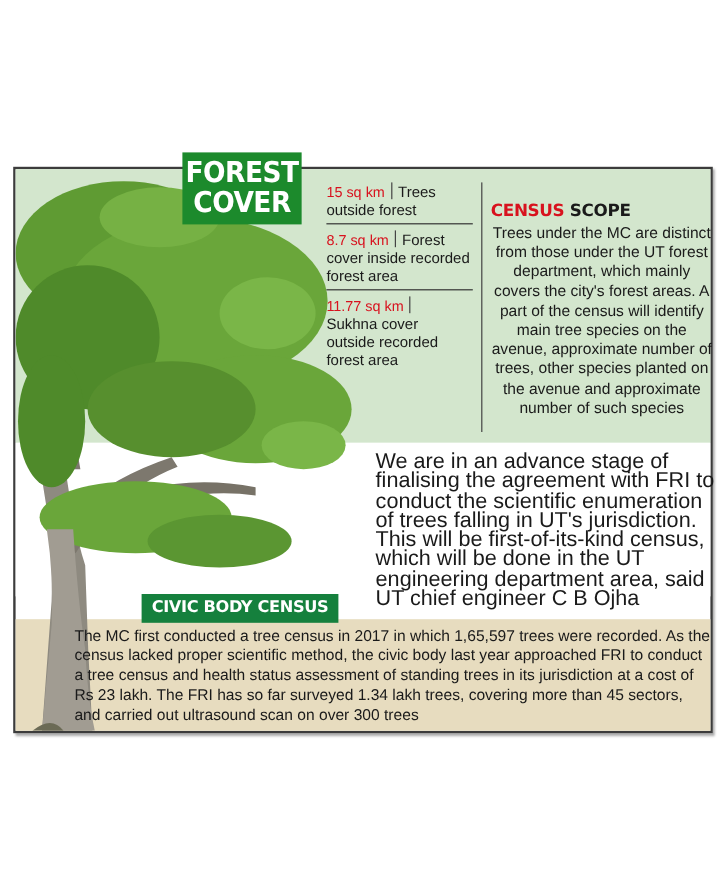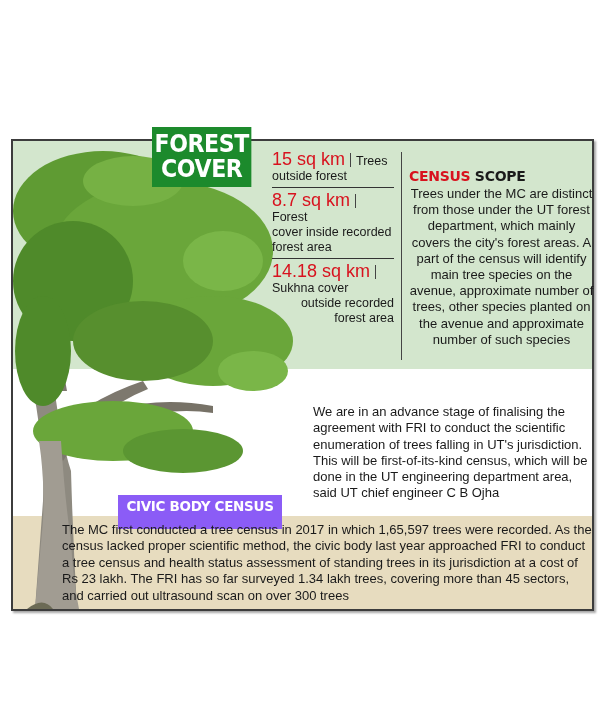--- a/index.html
+++ b/index.html
@@ -32,42 +32,42 @@
     background: #1c8a2c; color: #ffffff; text-align: center;
     font-family: "DejaVu Sans", sans-serif; font-weight: bold; font-size: 24px; line-height: 25px;
     letter-spacing: -0.5px; padding-top: 5px; box-sizing: border-box;
     transform: scaleX(0.92); transform-origin: left top;
   }
 
   
   .stats { position: absolute; left: 272px; top: 152px; width: 122px; }
   .stat { border-bottom: 1.5px solid #333; padding: 0 0 3px 0; margin-bottom: 5px; font-size: 12.5px; line-height: 15px; }
   .stat:last-child { border-bottom: none; }
-  .stat .val { color: #d8121e; font-size: 18px; }
+  .stat .val { color: #d8121e; font-size: 12px; }
   .stat .pipe { display: inline-block; width: 1px; height: 14px; background: #444; margin: 0 5px -2px 5px; }
-  .stat .center { display: block; text-align: right; }
+  .stat .center { display: block; text-align: left; }
 
   .vline { position: absolute; left: 401px; top: 152px; width: 1px; height: 208px; background: #444; }
 
   
   .scope { position: absolute; left: 409px; top: 168px; width: 185px; }
   .scope-head { font-family: "DejaVu Sans", sans-serif; font-weight: bold; font-size: 14px; letter-spacing: -0.3px; margin-bottom: 2px; }
   .scope-head .red { color: #d8121e; }
   .scope-body { font-size: 13px; line-height: 16.2px; text-align: center; }
 
   
   .fri { position: absolute; left: 313px; top: 376px; width: 285px; }
   .fri-head { font-family: "DejaVu Sans", sans-serif; font-weight: bold; font-size: 15px; letter-spacing: -0.4px; margin-bottom: 5px; }
   .fri-head .red { color: #d8121e; }
-  .fri-body { font-size: 13px; line-height: 16.3px; margin-top: 28px; }
+  .fri-body { font-size: 18px; line-height: 16.3px; }
 
   
   .civic-label {
-    position: absolute; left: 118px; top: 495px; width: 164px; height: 34px;
-    background: #8b5cf6; color: #fff; text-align: center;
+    position: absolute; left: 118px; top: 495px; width: 164px; height: 24px;
+    background: #15803d; color: #fff; text-align: center;
     font-family: "DejaVu Sans", sans-serif; font-weight: bold; font-size: 13.5px; line-height: 22px; letter-spacing: -0.3px;
   }
 
   .civic-body {
     position: absolute; left: 62px; top: 522px; width: 530px; font-size: 13px; line-height: 16.4px;
   }
 </style>
 </head>
 <body>
 
@@ -108,21 +108,21 @@
 <div class="stats">
   <div class="stat">
     <span class="val">15 sq km</span><span class="pipe"></span><span>Trees</span><br>
     <span>outside forest</span>
   </div>
   <div class="stat">
     <span class="val">8.7 sq km</span><span class="pipe"></span><span>Forest</span><br>
     <span>cover inside recorded forest area</span>
   </div>
   <div class="stat">
-    <span class="val">14.18 sq km</span><span class="pipe"></span><br>
+    <span class="val">11.77 sq km</span><span class="pipe"></span><br>
     <span>Sukhna cover</span>
     <span class="center">outside recorded forest area</span>
   </div>
 </div>
 
 <div class="vline"></div>
 
 <div class="scope">
   <div class="scope-head"><span class="red">CENSUS</span><span> SCOPE</span></div>
   <div class="scope-body">Trees under the MC are distinct from those under the UT forest department, which mainly covers the city's forest areas. A part of the census will identify main tree species on the avenue, approximate number of trees, other species planted on the avenue and approximate number of such species</div>

